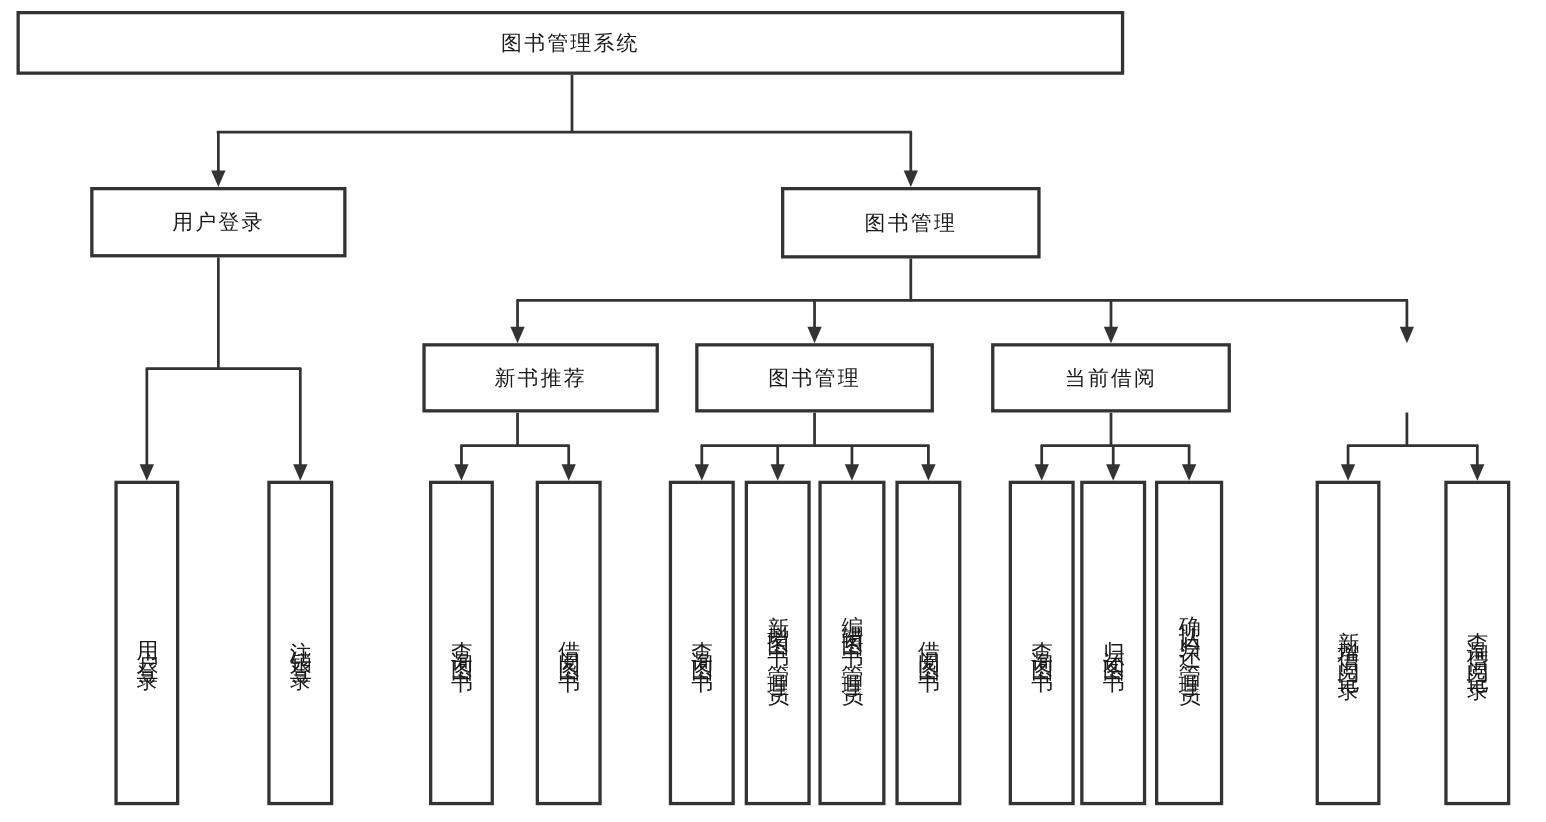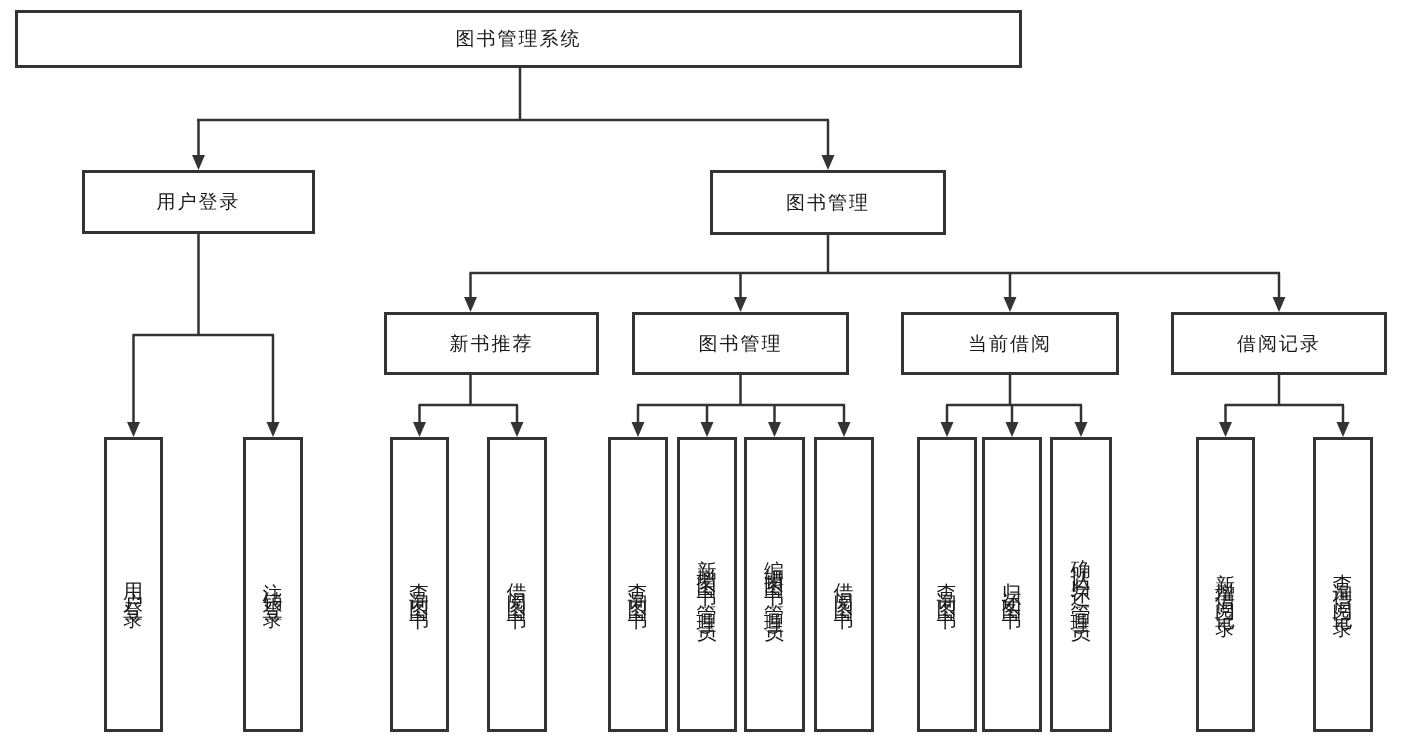--- a/index.html
+++ b/index.html
@@ -155,23 +155,20 @@
 
   <div class="box n-newbk">
     <span class="hlabel">新书推荐</span>
   </div>
   <div class="box n-borrow">
     <span class="hlabel">图书管理</span>
   </div>
   <div class="box n-curr">
     <span class="hlabel">当前借阅</span>
   </div>
-  <div class="box n-rec">
-    <span class="hlabel">借阅记录</span>
-  </div>
 
   <div class="box leaf lf1">
     <span class="vlabel">用户登录</span>
   </div>
   <div class="box leaf lf2">
     <span class="vlabel">注销登录</span>
   </div>
 
   <div class="box leaf lf3">
     <span class="vlabel">查询图书</span>

